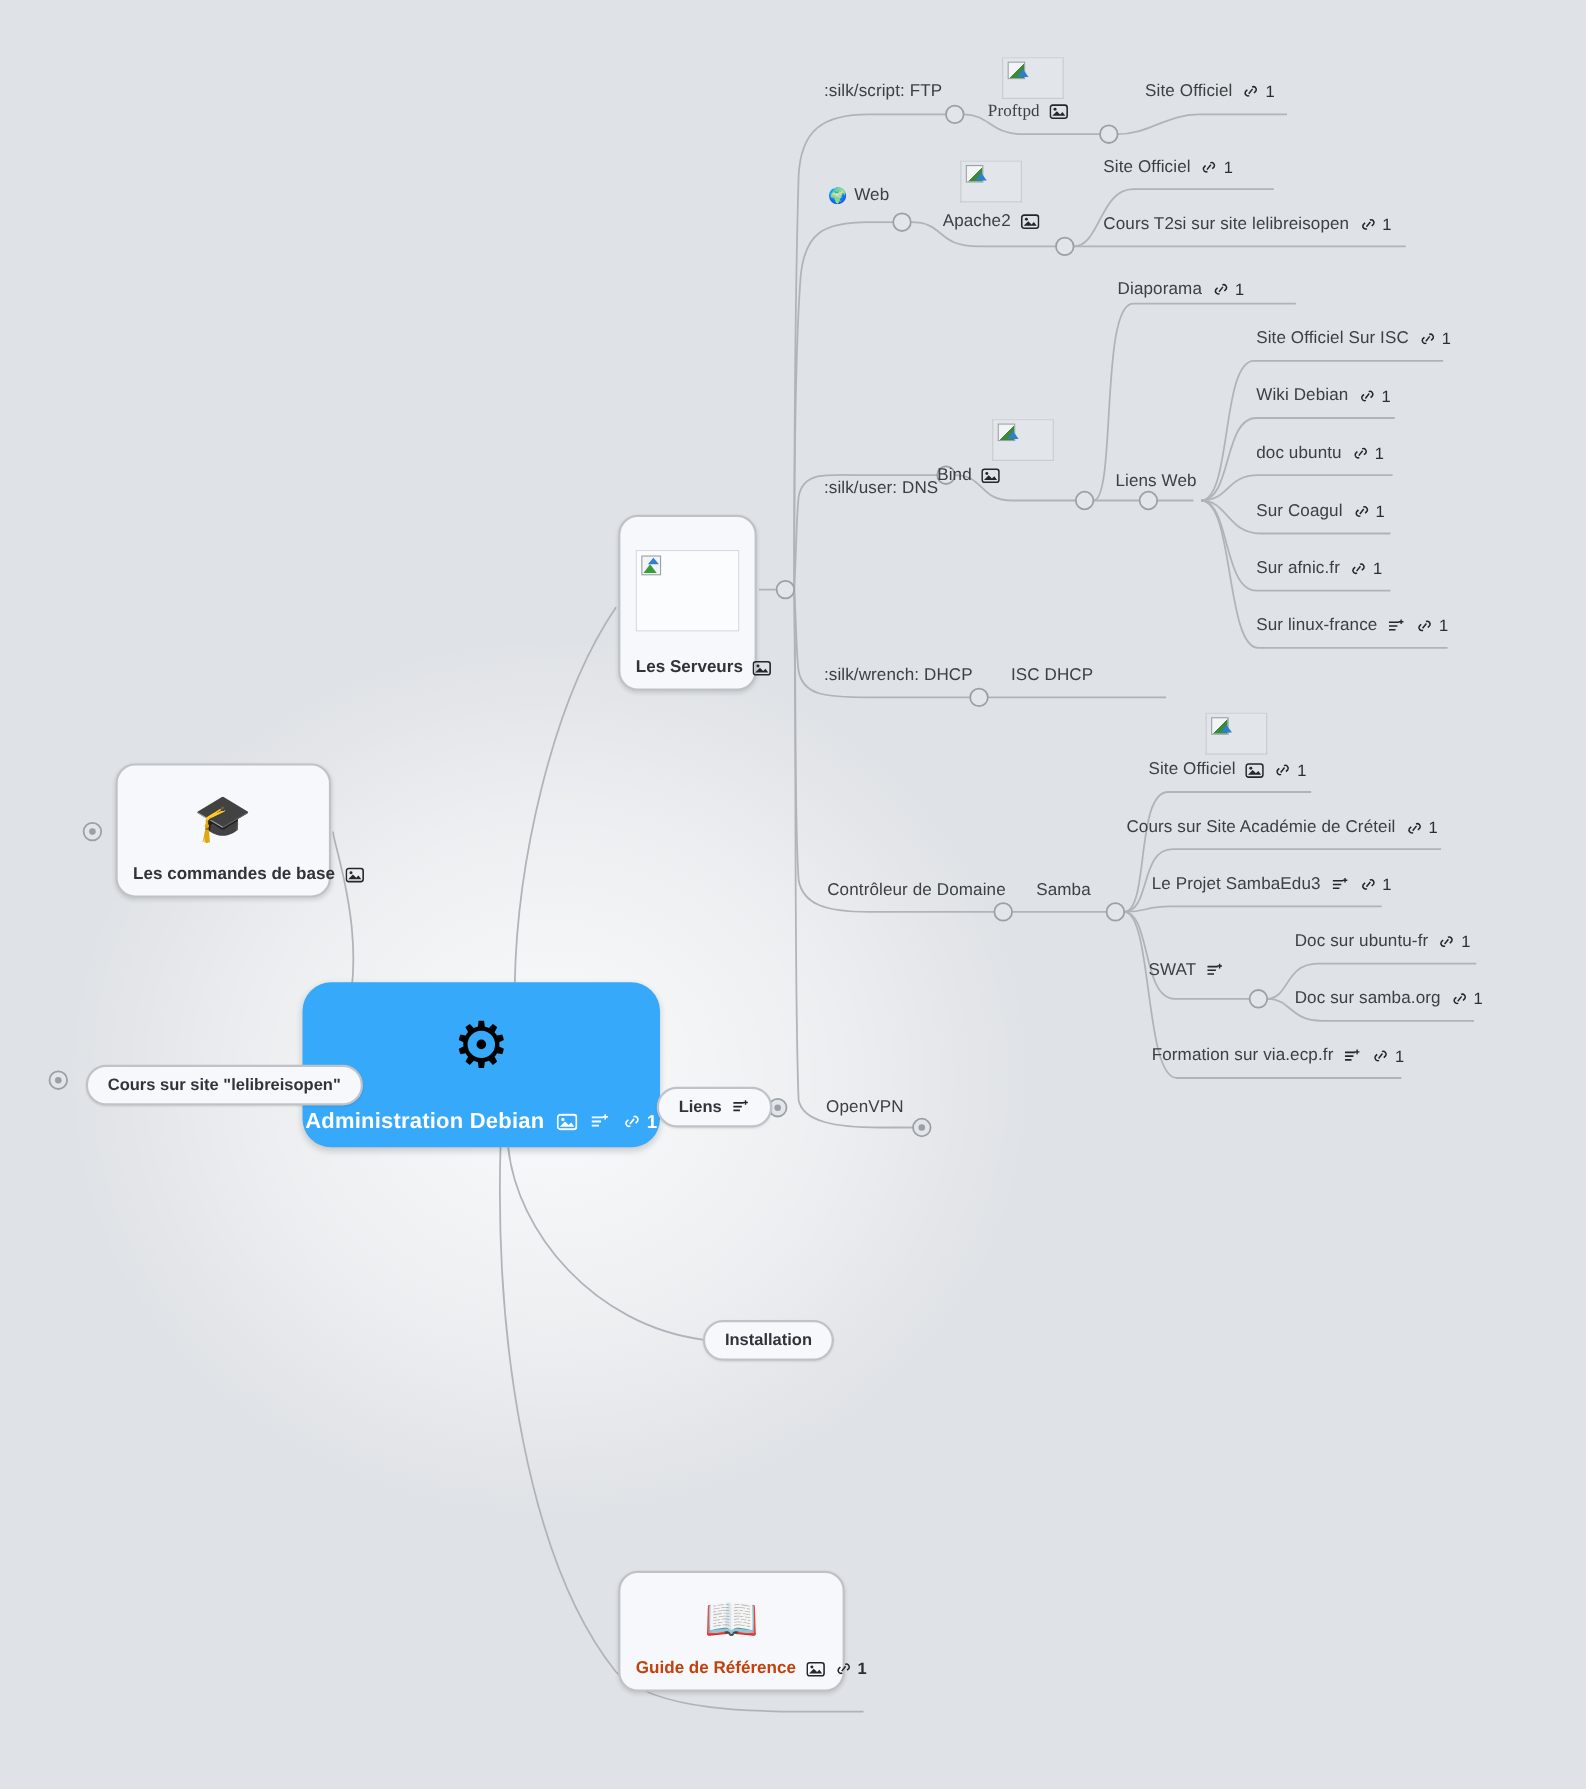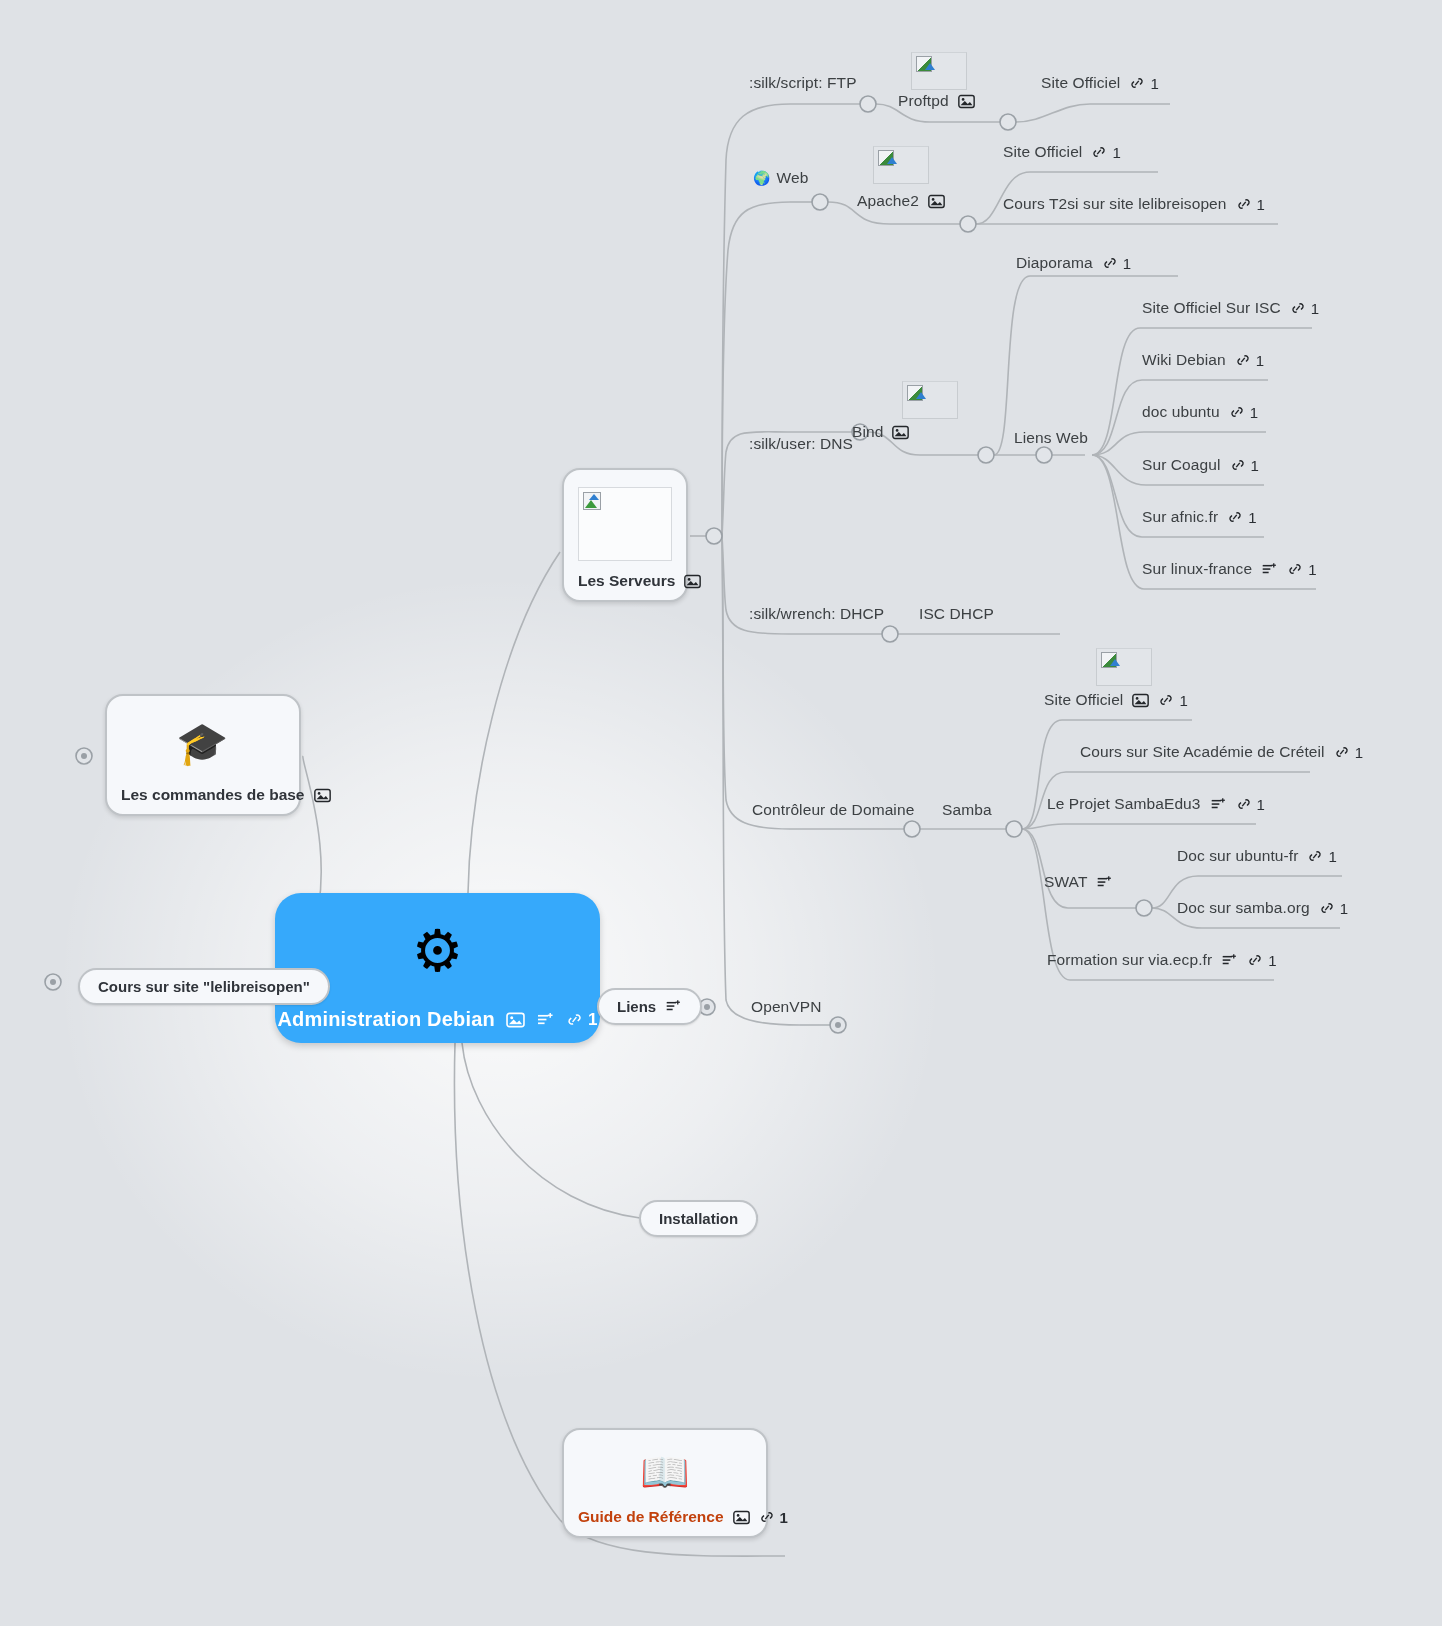--- a/index.html
+++ b/index.html
@@ -388,21 +388,21 @@
             <path d="M7 10.5 L11 5.5" stroke="#23262a" stroke-width="1.6" fill="none"></path>
             <path d="M10.5 3.5 a3 3 0 0 1 4 4 l-2 2.2" stroke="#23262a" stroke-width="1.6" fill="none"></path>
             <path d="M7.5 12.5 a3 3 0 0 1 -4 -4 l2 -2.2" stroke="#23262a" stroke-width="1.6" fill="none"></path>
           </svg>
       </span>
       <span>1</span>
     </span>
   </div>
 </div>
 
-<div class="node card" style="left:562px; top:468px; width:126px; height:134px;">
+<div class="node card" style="left:562px; top:468px; width:126px; height:160px;">
   <div class="card-body">
     <div class="card-img-frame">
       <span class="mini"></span>
     </div>
   </div>
   <div class="card-label">
     <span>Les Serveurs</span>
     <span class="icon">
       <svg width="17" height="15" viewBox="0 0 20 17">
           <rect x="1" y="1.5" width="18" height="14" rx="2.5" fill="none" stroke="#23262a" stroke-width="1.7"></rect>
@@ -430,21 +430,21 @@
   <span>Installation</span>
 </div>
 
 <div class="node plain" style="left:749px; top:74px;">
   <span>:silk/script: FTP</span>
 </div>
 
 <div class="node" style="left:911px; top:52px;">
   <span class="brokenimg"></span>
 </div>
-<div class="node plain" style="left:898px; top:92px;">
+<div class="node plain" style="left:898px; top:92px;font-family:Liberation Serif, serif;">
   <span>Proftpd</span>
   <span class="icon">
     <svg width="17" height="15" viewBox="0 0 20 17">
         <rect x="1" y="1.5" width="18" height="14" rx="2.5" fill="none" stroke="#23262a" stroke-width="1.7"></rect>
         <circle cx="6" cy="6" r="1.6" fill="#23262a"></circle>
         <path d="M3 13 L8 8 L11.5 11.5 L14 9 L17 13 Z" fill="#23262a"></path>
       </svg>
   </span>
 </div>
 
@@ -671,21 +671,21 @@
       <svg width="16" height="14" viewBox="0 0 18 16">
           <path d="M7 10.5 L11 5.5" stroke="#23262a" stroke-width="1.6" fill="none"></path>
           <path d="M10.5 3.5 a3 3 0 0 1 4 4 l-2 2.2" stroke="#23262a" stroke-width="1.6" fill="none"></path>
           <path d="M7.5 12.5 a3 3 0 0 1 -4 -4 l2 -2.2" stroke="#23262a" stroke-width="1.6" fill="none"></path>
         </svg>
     </span>
     <span>1</span>
   </span>
 </div>
 
-<div class="node plain" style="left:1080px; top:743px;">
+<div class="node plain" style="left:1024px; top:743px;align-items:flex-end;">
   <span>Cours sur Site Académie de Créteil</span>
   <span class="linkcount">
     <span class="icon">
       <svg width="16" height="14" viewBox="0 0 18 16">
           <path d="M7 10.5 L11 5.5" stroke="#23262a" stroke-width="1.6" fill="none"></path>
           <path d="M10.5 3.5 a3 3 0 0 1 4 4 l-2 2.2" stroke="#23262a" stroke-width="1.6" fill="none"></path>
           <path d="M7.5 12.5 a3 3 0 0 1 -4 -4 l2 -2.2" stroke="#23262a" stroke-width="1.6" fill="none"></path>
         </svg>
     </span>
     <span>1</span>

